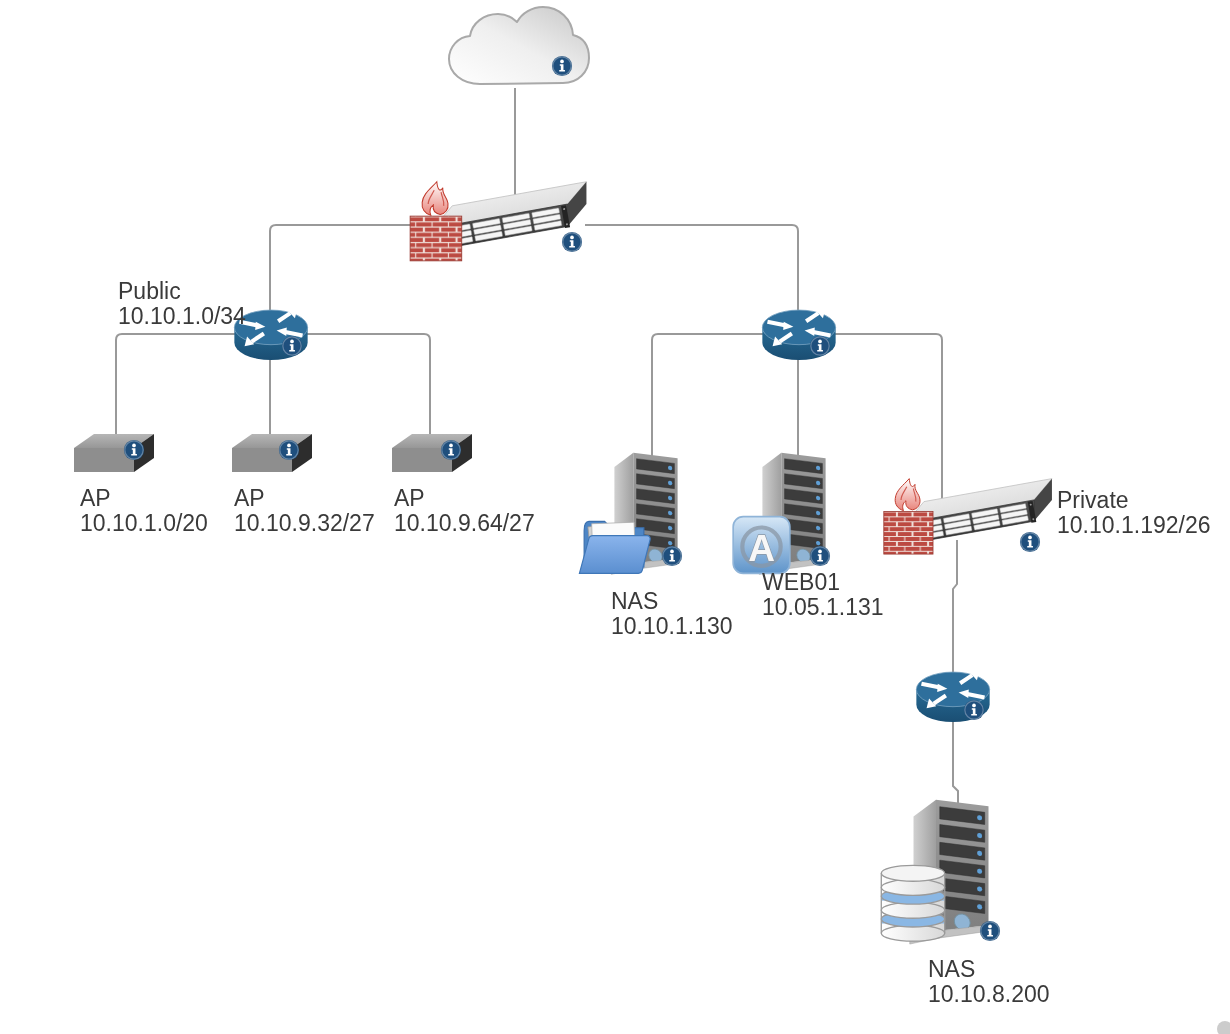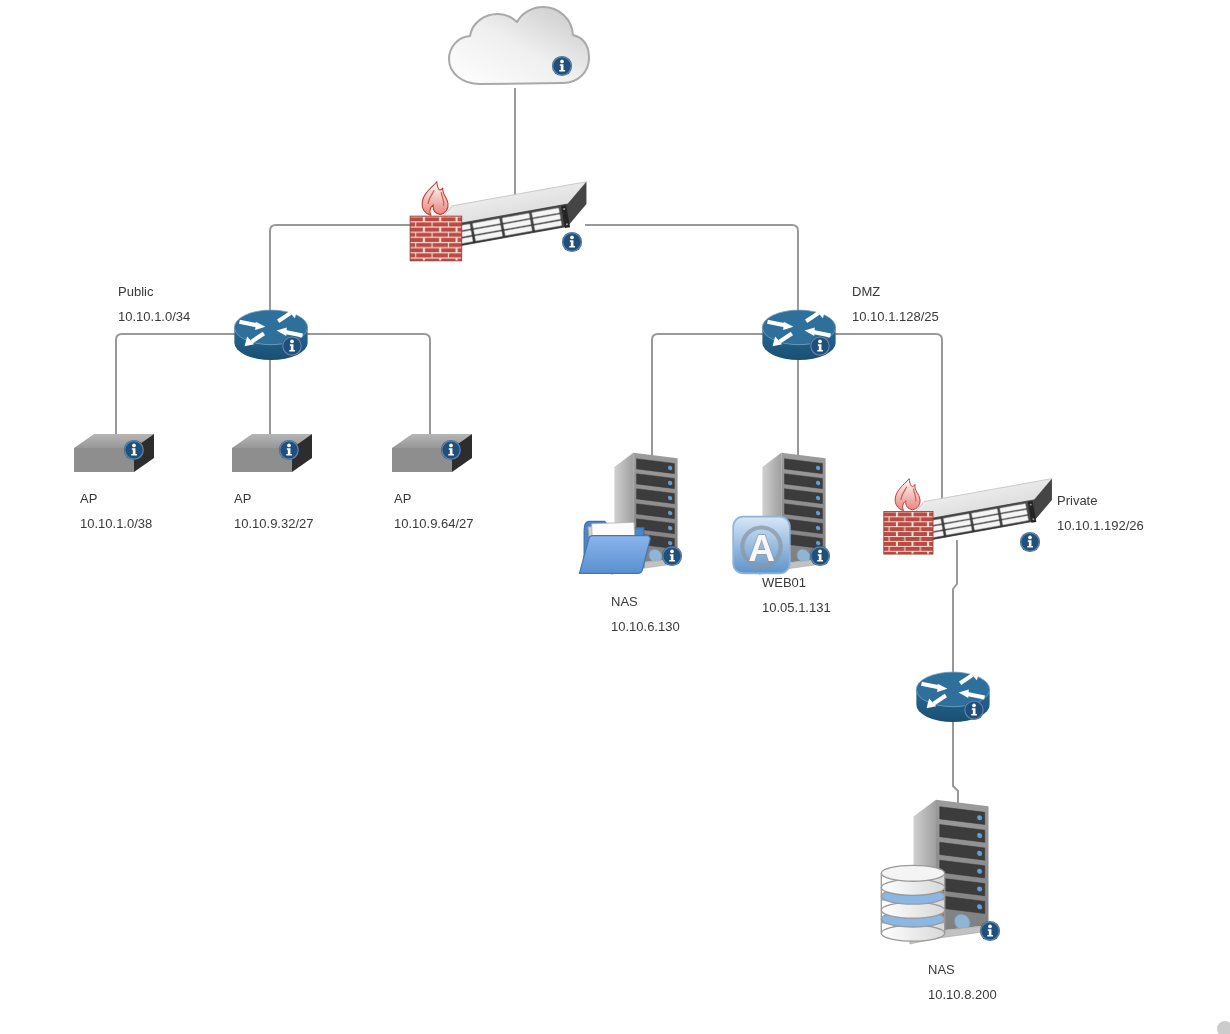--- a/index.html
+++ b/index.html
@@ -1,20 +1,20 @@
 <!DOCTYPE html>
 <html><head>
 <meta charset="utf-8">
 <title>Network Diagram</title>
 <style>
   html,body{margin:0;padding:0;background:#fff;}
   .canvas{position:relative;width:1230px;height:1034px;background:#ffffff;overflow:hidden;
           font-family:"Liberation Sans",sans-serif;}
   .diagram-svg{position:absolute;left:0;top:0;}
-  .node-label{position:absolute;font-size:13px;line-height:25px;color:#3a3a3a;white-space:nowrap;}
+  .node-label{position:absolute;font-size:23px;line-height:25px;color:#3a3a3a;white-space:nowrap;}
   .badge-letter{font-family:"Liberation Sans",sans-serif;font-weight:bold;font-size:37px;
                 fill:#f7f7f7;stroke:#8a97a5;stroke-width:1.3;paint-order:stroke;text-anchor:middle;}
   .scroll-dot{position:absolute;left:1217px;top:1021px;width:16px;height:16px;border-radius:50%;
               background:#cccccc;}
 </style>
 </head>
 <body>
 
 <div class="canvas">
 
@@ -228,39 +228,35 @@
     <use href="#sym-info" x="1019" y="531" width="22" height="22"></use>
     <use href="#sym-info" x="963" y="699" width="22" height="22"></use>
     <use href="#sym-info" x="979" y="920" width="22" height="22"></use>
   </g>
 </svg>
 
 <div class="node-label" style="left:118px;top:279px">
   <div>Public</div>
   <div>10.10.1.0/34</div>
 </div>
-<div class="node-label" style="left:852px;top:279px">
-  <div>DMZ</div>
-  <div>10.10.1.128/25</div>
-</div>
 <div class="node-label" style="left:80px;top:486px">
   <div>AP</div>
-  <div>10.10.1.0/38</div>
+  <div>10.10.1.0/20</div>
 </div>
 <div class="node-label" style="left:234px;top:486px">
   <div>AP</div>
   <div>10.10.9.32/27</div>
 </div>
 <div class="node-label" style="left:394px;top:486px">
   <div>AP</div>
   <div>10.10.9.64/27</div>
 </div>
 <div class="node-label" style="left:611px;top:589px">
   <div>NAS</div>
-  <div>10.10.6.130</div>
+  <div>10.10.1.130</div>
 </div>
 <div class="node-label" style="left:762px;top:570px">
   <div>WEB01</div>
   <div>10.05.1.131</div>
 </div>
 <div class="node-label" style="left:1057px;top:488px">
   <div>Private</div>
   <div>10.10.1.192/26</div>
 </div>
 <div class="node-label" style="left:928px;top:957px">

